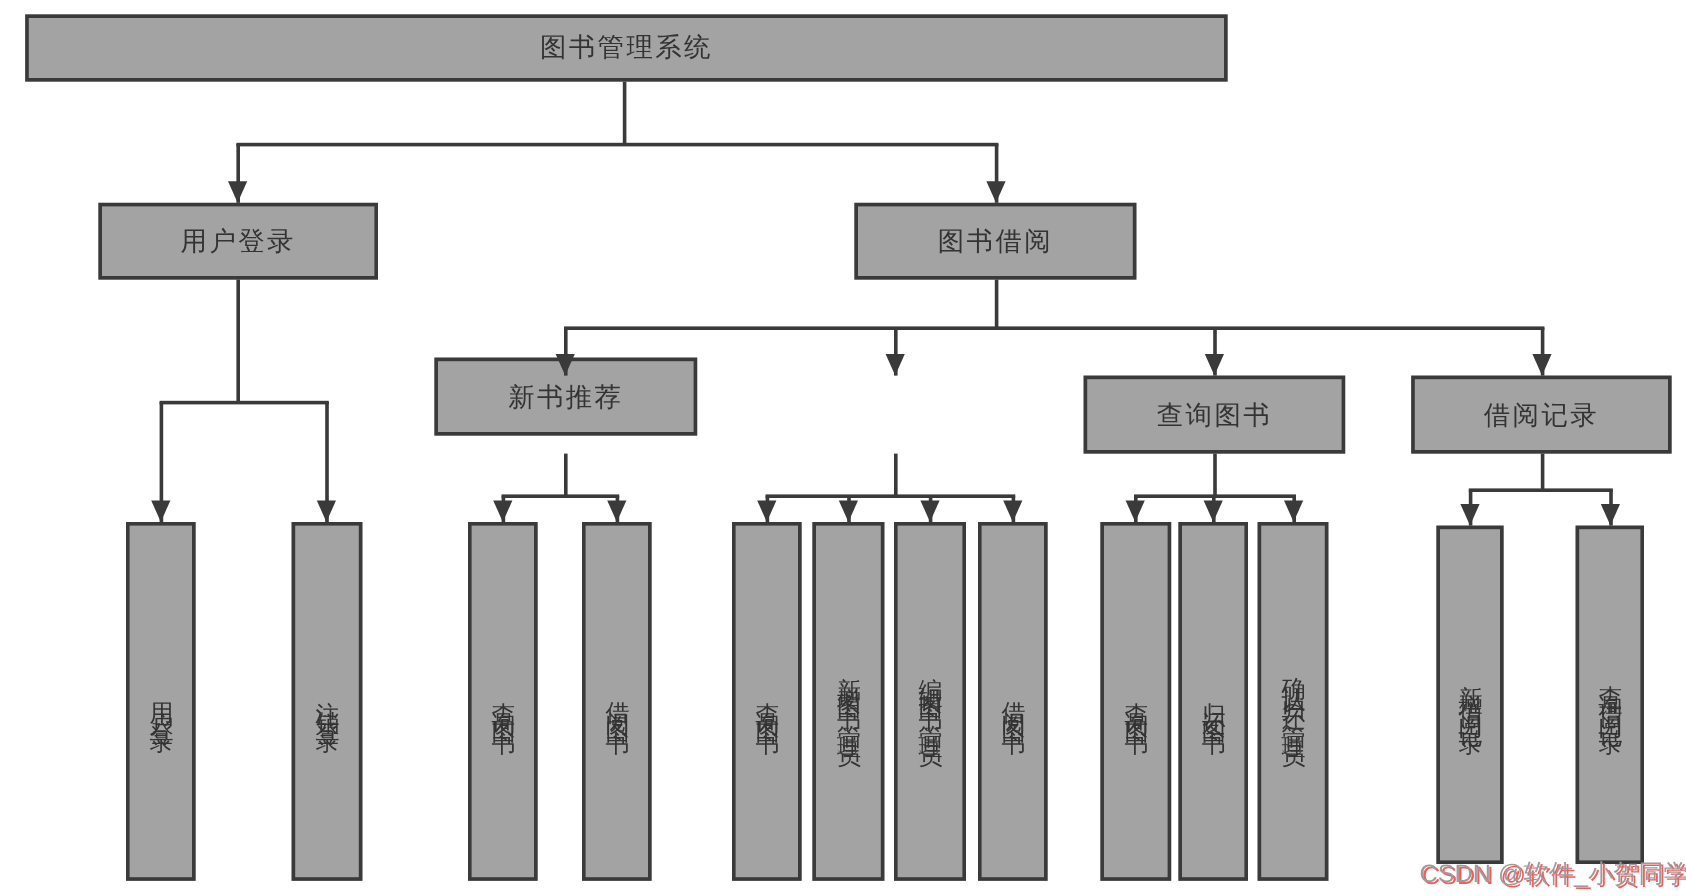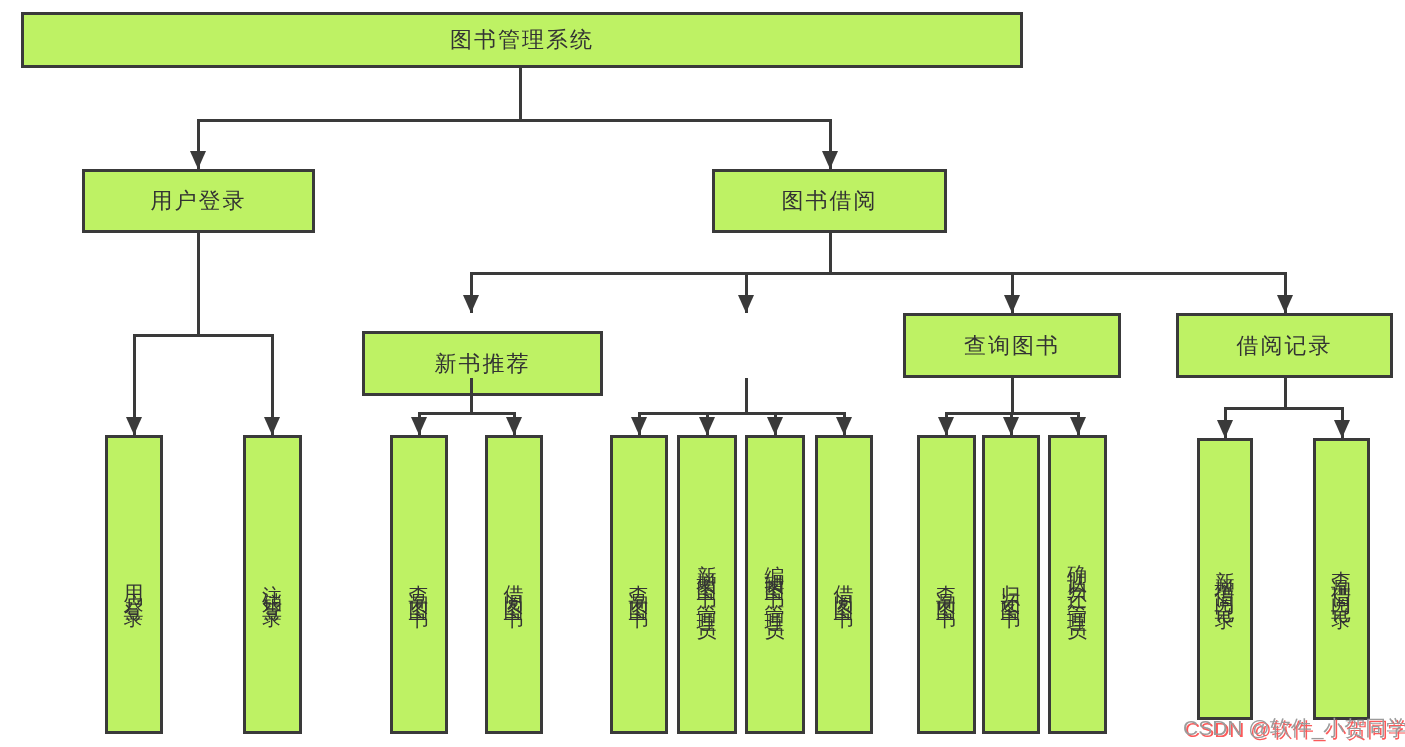--- a/index.html
+++ b/index.html
@@ -14,21 +14,21 @@
   .stage{
     position:relative;
     width:1405px;height:747px;
     background:var(--bg);
     overflow:hidden;
   }
   .node{
     position:absolute;
     box-sizing:border-box;
     border:3px solid var(--line);
-    background:#bef264;
+    background:#a3a3a3;
     color:var(--text);
     display:flex;align-items:center;justify-content:center;
     font-size:22px;
     letter-spacing:2px;
     white-space:nowrap;
   }
   .leaf{
     writing-mode:vertical-lr;
     text-orientation:mixed;
     font-size:20px;
@@ -57,21 +57,21 @@
 </head>
 <body>
 
 <div class="stage">
 
   <div class="node" style="left:21px;top:12px;width:1002px;height:56px;">图书管理系统</div>
 
   <div class="node" style="left:82px;top:169px;width:233px;height:64px;">用户登录</div>
   <div class="node" style="left:712px;top:169px;width:235px;height:64px;">图书借阅</div>
 
-  <div class="node" style="left:362px;top:331px;width:241px;height:65px;">新书推荐</div>
+  <div class="node" style="left:362px;top:298px;width:219px;height:65px;">新书推荐</div>
   <div class="node" style="left:903px;top:313px;width:218px;height:65px;">查询图书</div>
   <div class="node" style="left:1176px;top:313px;width:217px;height:65px;">借阅记录</div>
 
   <div class="node leaf" style="left:105px;top:435px;width:58px;height:299px;">用户登录</div>
   <div class="node leaf" style="left:243px;top:435px;width:59px;height:299px;">注销登录</div>
 
   <div class="node leaf" style="left:390px;top:435px;width:58px;height:299px;">查询图书</div>
   <div class="node leaf" style="left:485px;top:435px;width:58px;height:299px;">借阅图书</div>
 
   <div class="node leaf" style="left:610px;top:435px;width:58px;height:299px;">查询图书</div>

